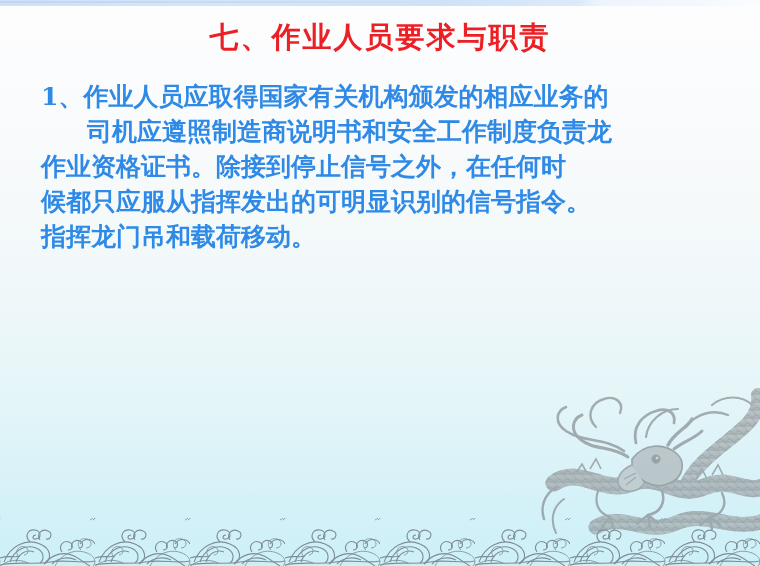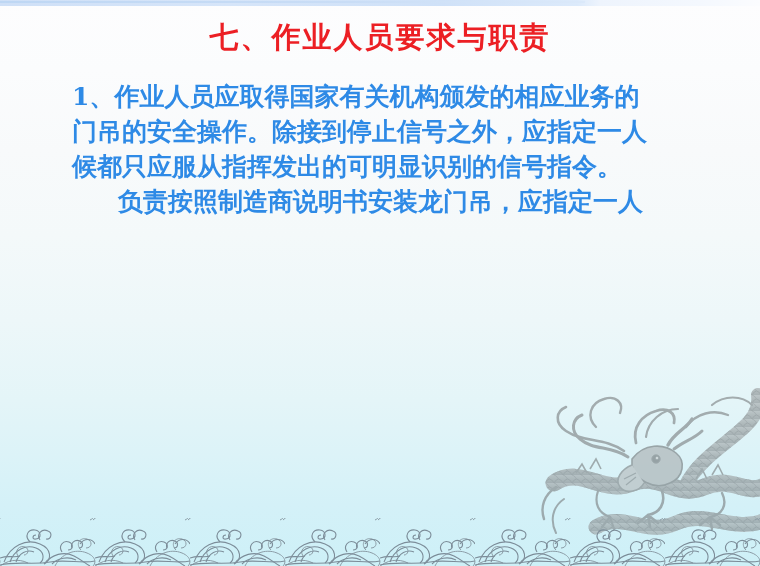--- a/index.html
+++ b/index.html
@@ -92,21 +92,20 @@
   }
   .line {
     color: #2e8ae6;
     font-family: "DejaVu Serif", serif;
     font-size: 25px;
     font-weight: bold;
     line-height: 35px;
     height: 35px;
     letter-spacing: 0px;
     white-space: nowrap;
-    margin-left: 31px;
   }
   .line.indent { text-indent: 46px; }
 </style>
 </head>
 <body>
 
 <div id="slide">
 
   <div id="top-band"></div>
 
@@ -201,18 +200,19 @@
       </pattern>
     </defs>
     <rect x="0" y="0" width="760" height="48" fill="url(#wavetile2)"></rect>
     <rect x="0" y="0" width="760" height="48" fill="url(#wavetile)"></rect>
   </svg>
 
   <div id="title">七、作业人员要求与职责</div>
 
   <div id="body">
     <div class="line">1、作业人员应取得国家有关机构颁发的相应业务的</div>
-    <div class="line">门吊的安全操作。除接到停止信号之外，应指定一人</div>
+    <div class="line indent">司机应遵照制造商说明书和安全工作制度负责龙</div>
+    <div class="line">作业资格证书。除接到停止信号之外，在任何时</div>
     <div class="line">候都只应服从指挥发出的可明显识别的信号指令。</div>
-    <div class="line indent">负责按照制造商说明书安装龙门吊，应指定一人</div>
+    <div class="line">指挥龙门吊和载荷移动。</div>
   </div>
 
 </div>
 
 </body></html>

